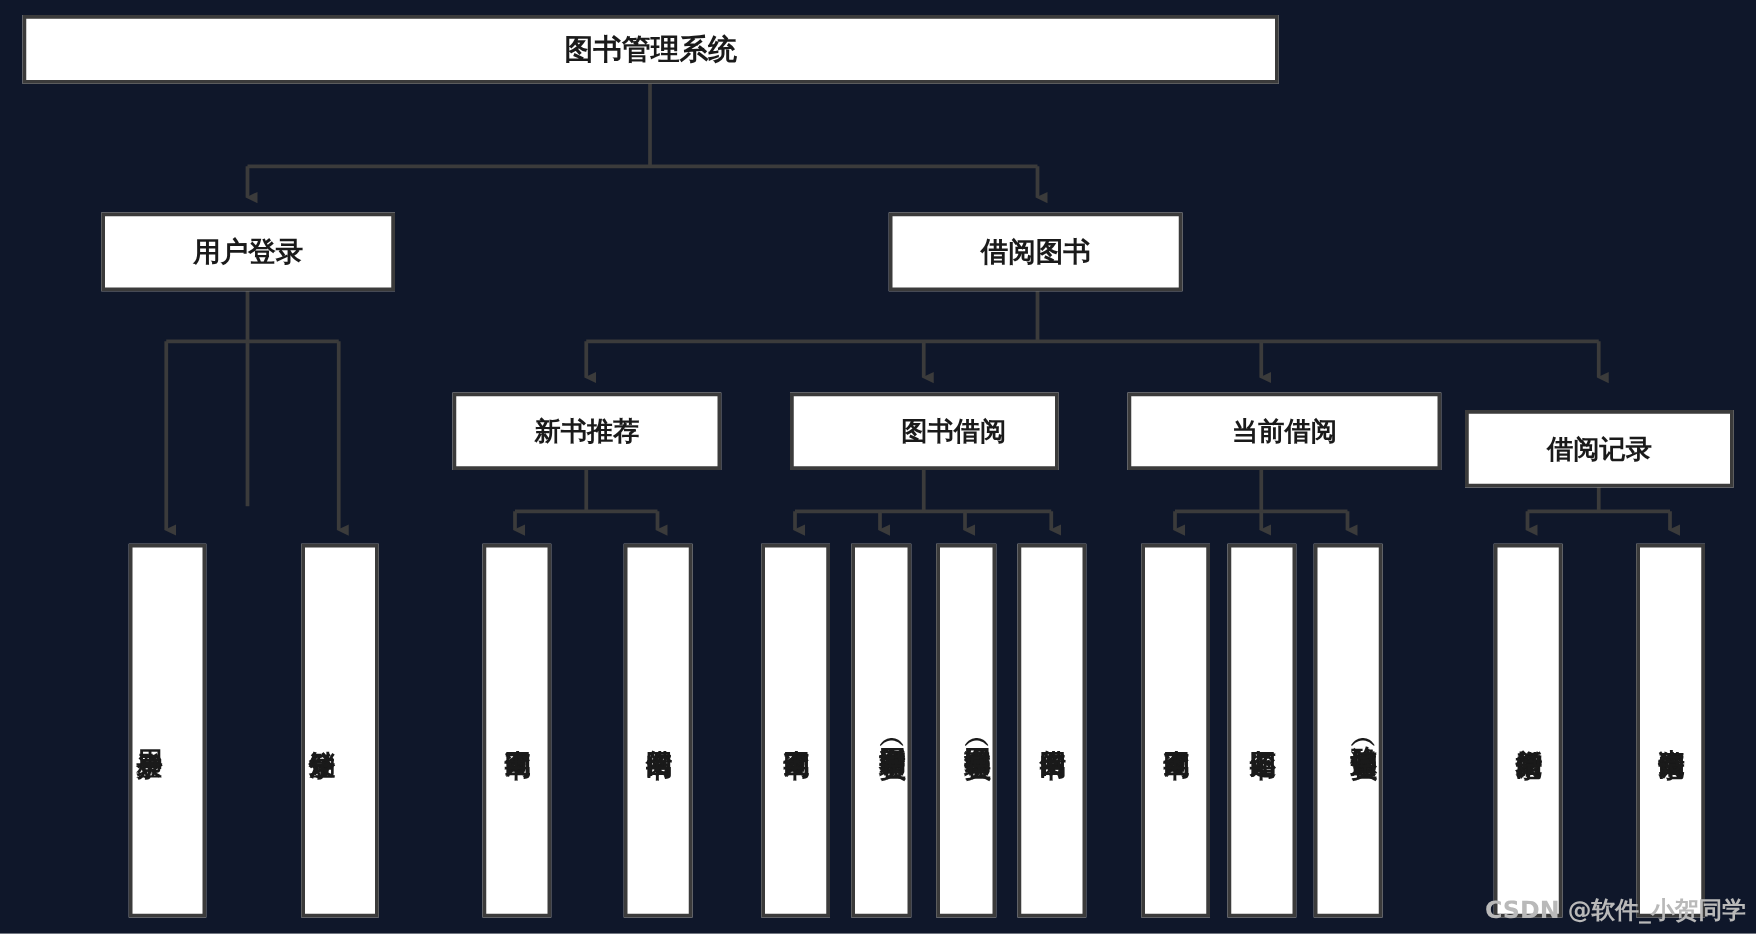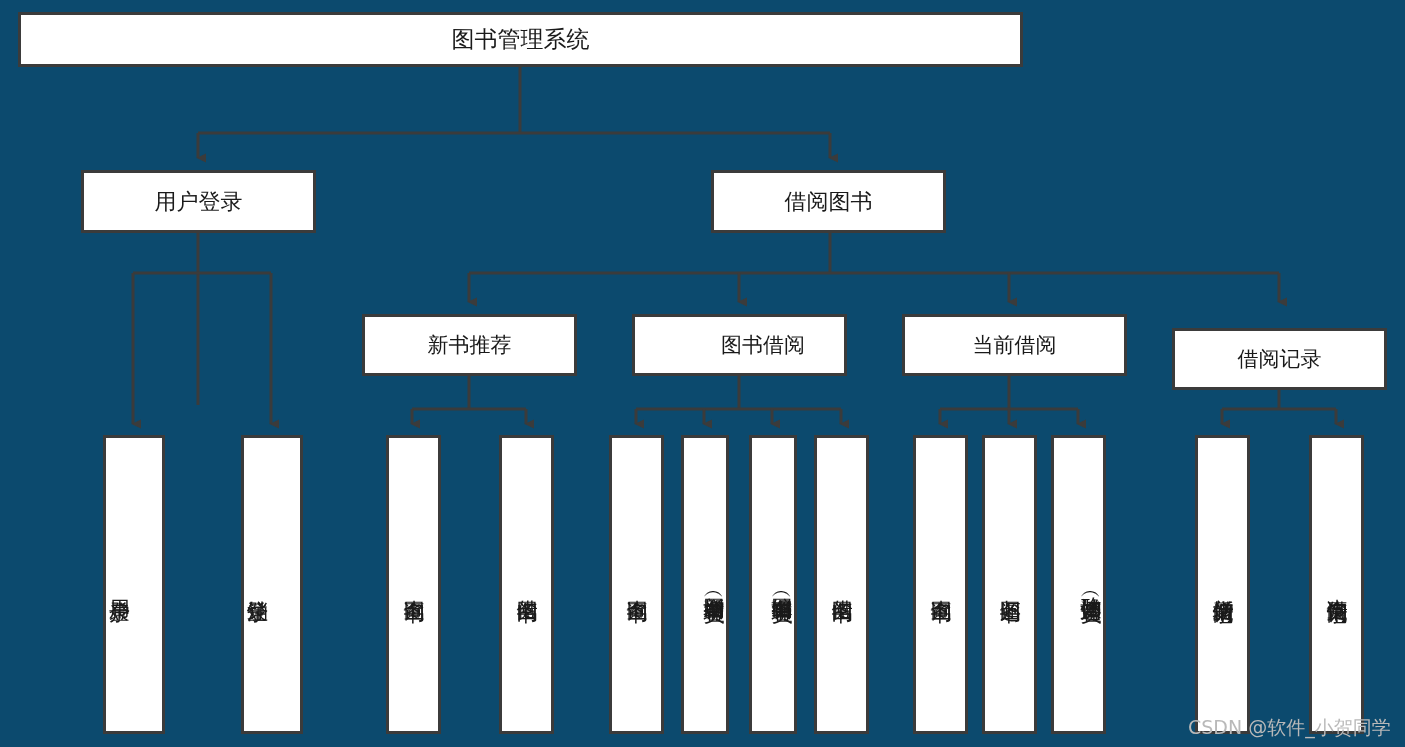--- a/index.html
+++ b/index.html
@@ -8,22 +8,23 @@
     padding: 0;
     background: #ffffff;
   }
   body {
     font-family: "DejaVu Sans", "Liberation Sans", sans-serif;
   }
   #diagram-root {
     position: relative;
     width: 1405px;
     height: 747px;
-    background: #0c4a6e;
+    background: #0f172a;
     overflow: hidden;
+    font-weight: bold;
   }
   #diagram-svg {
     position: absolute;
     left: 0;
     top: 0;
     width: 1405px;
     height: 747px;
   }
   .node {
     position: absolute;
@@ -129,21 +130,21 @@
     </g>
   </svg>
 
   <div class="node root" style="left:18px; top:12px; width:1005px; height:55px;">图书管理系统</div>
 
   <div class="node level2" style="left:81px; top:170px; width:235px; height:63px;">用户登录</div>
   <div class="node level2" style="left:711px; top:170px; width:235px; height:63px;">借阅图书</div>
 
   <div class="node level3" style="left:362px; top:314px; width:215px; height:62px;">新书推荐</div>
   <div class="node level3" style="left:632px; top:314px; width:215px; height:62px;padding-left:47px;">图书借阅</div>
-  <div class="node level3" style="left:902px; top:314px; width:225px; height:62px;">当前借阅</div>
+  <div class="node level3" style="left:902px; top:314px; width:251px; height:62px;">当前借阅</div>
   <div class="node level3" style="left:1172px; top:328px; width:215px; height:62px;">借阅记录</div>
 
   <div class="node leaf align-end" style="left:103px; top:435px; width:62px; height:299px;">用户登录</div>
   <div class="node leaf align-end" style="left:241px; top:435px; width:62px; height:299px;">注销登录</div>
 
   <div class="node leaf align-center" style="left:386px; top:435px; width:55px; height:299px;">查询图书</div>
   <div class="node leaf align-center" style="left:499px; top:435px; width:55px; height:299px;">借阅图书</div>
 
   <div class="node leaf align-center" style="left:609px; top:435px; width:55px; height:299px;">查询图书</div>
   <div class="node leaf align-start" style="left:681px; top:435px; width:48px; height:299px;">新增图书（管理员）</div>

